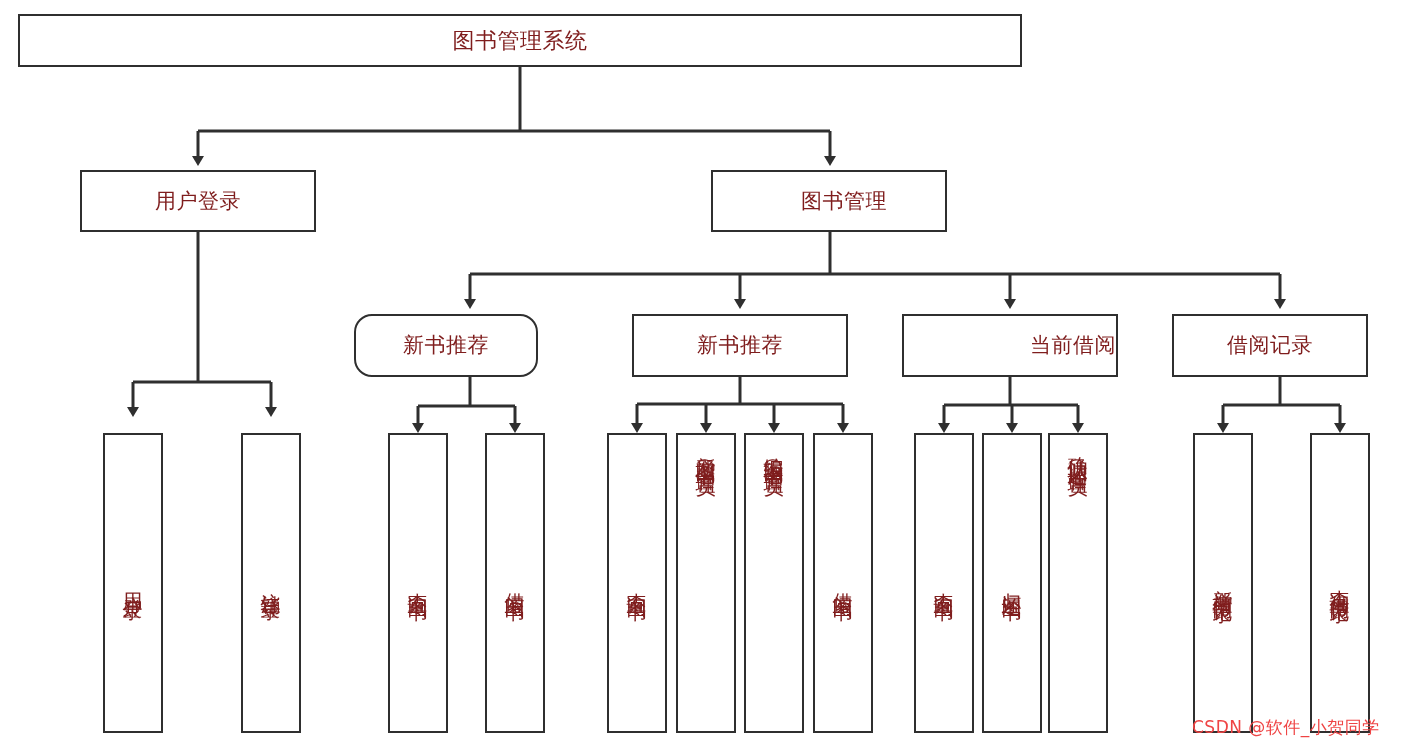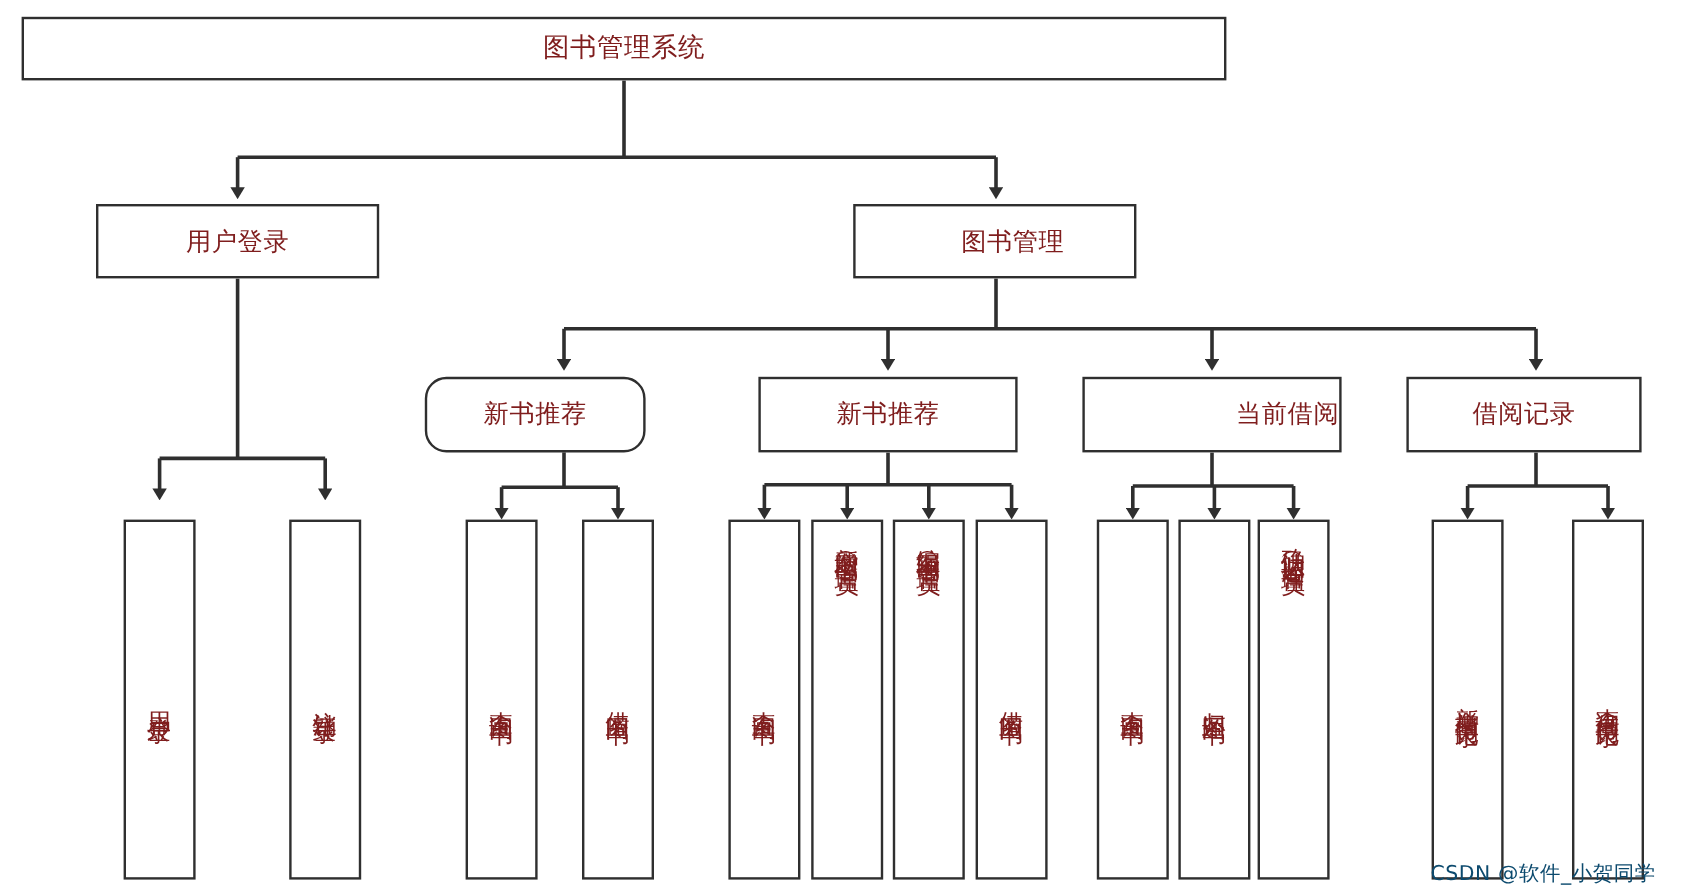--- a/index.html
+++ b/index.html
@@ -60,21 +60,21 @@
     letter-spacing: 3px;
     line-height: 1;
   }
   .node.leaf.centered {
     align-items: center;
     padding-top: 0;
   }
   .watermark {
     position: absolute;
     font-size: 17px;
-    color: #0c4a6e;
+    color: #ef4444;
     white-space: nowrap;
     z-index: 5;
     letter-spacing: 0.5px;
   }
 </style>
 </head>
 <body>
 
 <div id="canvas">
 

